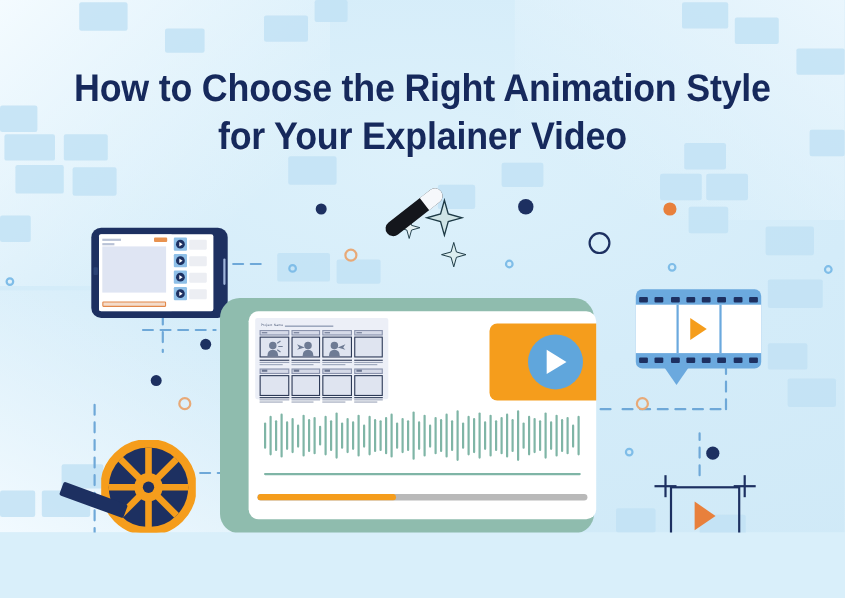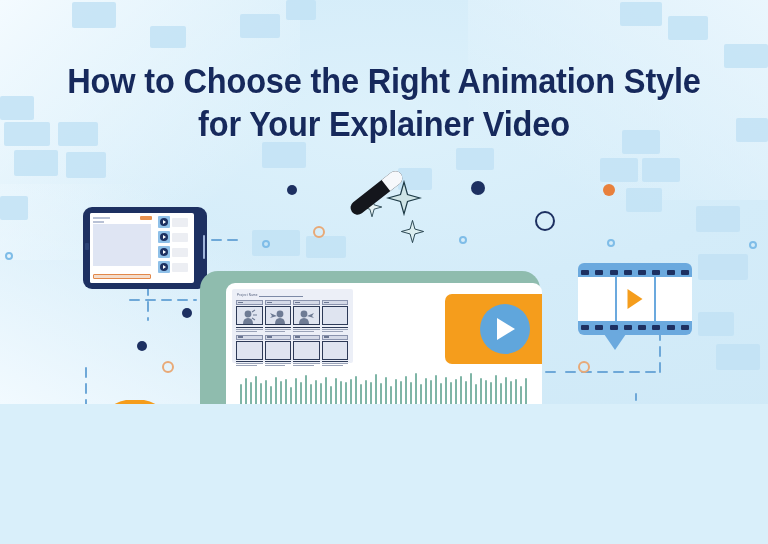--- a/index.html
+++ b/index.html
@@ -1,21 +1,21 @@
 <!DOCTYPE html>
 <html><head>
 <meta charset="utf-8">
 <style>
   html,body{margin:0;padding:0;}
   body{
     width:768px;height:544px;overflow:hidden;
     font-family:"Liberation Sans",sans-serif;
     background:#d9effa;
   }
-  #stage{position:relative;width:768px;height:404px;overflow:hidden;}
+  #stage{position:relative;width:768px;height:484px;overflow:hidden;}
 
   
   .bg-base{position:absolute;inset:0;
     background:
       radial-gradient(120% 90% at 50% 30%, #ddf1fb 0%, #d4ecf9 45%, #cfe9f7 100%);
   }
   .bg-wash-tl{position:absolute;left:0;top:0;width:300px;height:260px;
     background:linear-gradient(135deg,#f4fbff 0%,rgba(244,251,255,0) 75%);}
   .bg-wash-bl{position:absolute;left:0;bottom:0;width:280px;height:220px;
     background:linear-gradient(30deg,#f2faff 0%,rgba(242,250,255,0) 80%);}

